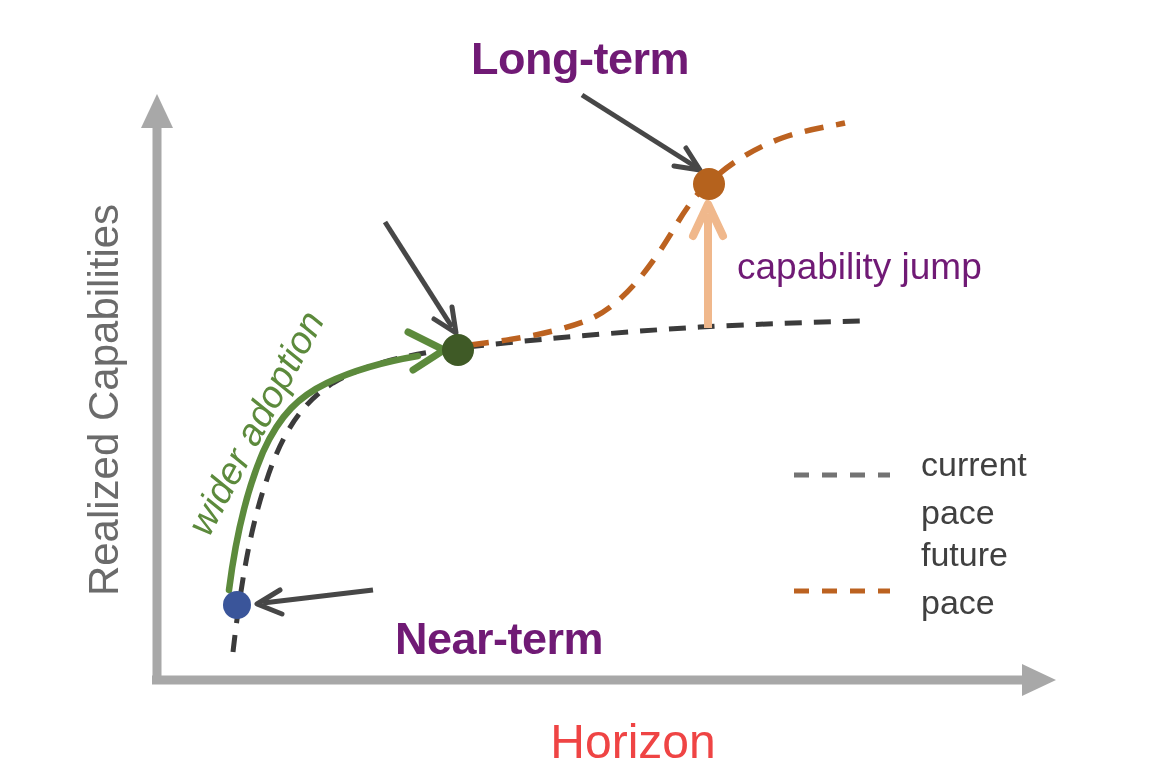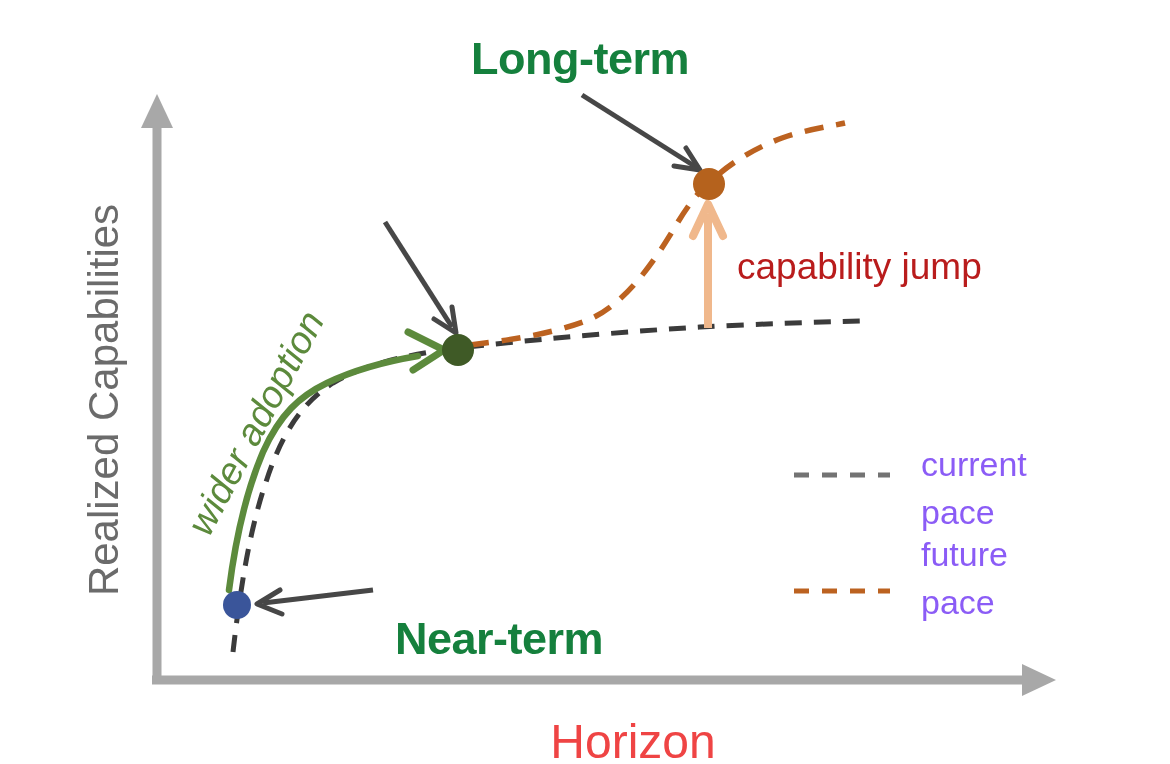--- a/index.html
+++ b/index.html
@@ -2,45 +2,45 @@
 <html><head>
 <meta charset="utf-8">
 <style>
   html,body { margin:0; padding:0; background:#ffffff; }
   .canvas {
     position:relative; width:1170px; height:764px; background:#ffffff;
     font-family:"Liberation Sans", sans-serif; overflow:hidden;
   }
   svg.layer { position:absolute; left:0; top:0; }
   .milestone-label {
-    position:absolute; font-weight:700; color:#15803d; font-size:45px;
+    position:absolute; font-weight:700; color:#701a75; font-size:45px;
     letter-spacing:-0.5px; white-space:nowrap; transform:translateX(-50%);
   }
   .label-long { left:580px; top:33px; }
   .label-mid  { left:380px; top:166px; }
   .label-near { left:499px; top:582px;margin-top:31px; }
   .y-axis-label {
     position:absolute; left:104px; top:400px; color:#6b6b6b; font-size:42px;
     white-space:nowrap; transform:translate(-50%,-50%) rotate(-90deg);
   }
   .x-axis-label {
     position:absolute; left:633px; top:714px; color:#ef4444; font-size:48px;
     white-space:nowrap; transform:translateX(-50%);
   }
   .wider-adoption {
     position:absolute; left:256px; top:423px; color:#5c8a3c; font-size:38px;
     font-style:italic; white-space:nowrap;
     transform:translate(-50%,-50%) rotate(-62deg);
   }
   .capability-jump {
-    position:absolute; left:737px; top:246px; color:#b91c1c; font-size:37px;
+    position:absolute; left:737px; top:246px; color:#701a75; font-size:37px;
     white-space:nowrap;
   }
   .legend-label {
-    position:absolute; left:921px; color:#8b5cf6; font-size:34px;
+    position:absolute; left:921px; color:#404040; font-size:34px;
     line-height:1.42; white-space:pre-line;
   }
   .legend-current { top:440px; }
   .legend-future  { top:530px; }
 </style>
 </head>
 <body>
 
 <div class="canvas">
 

